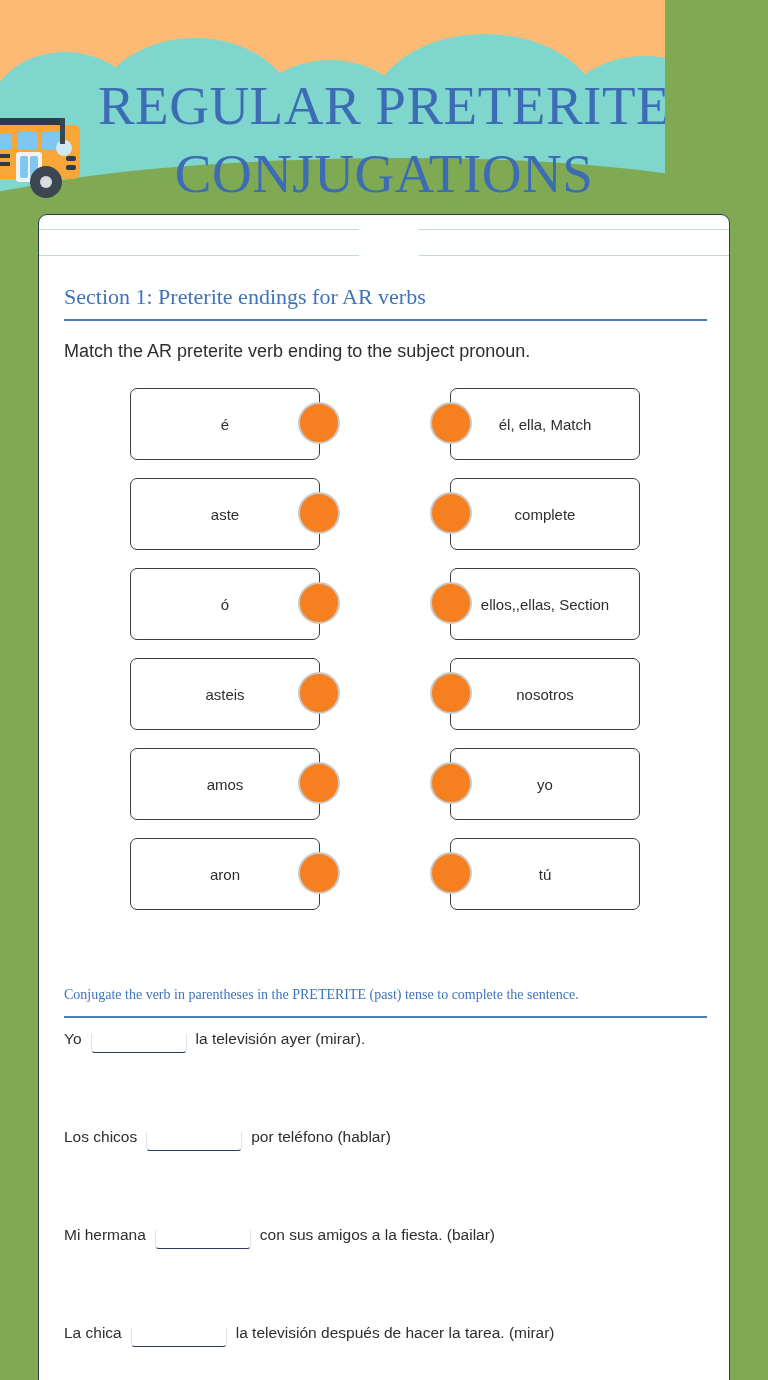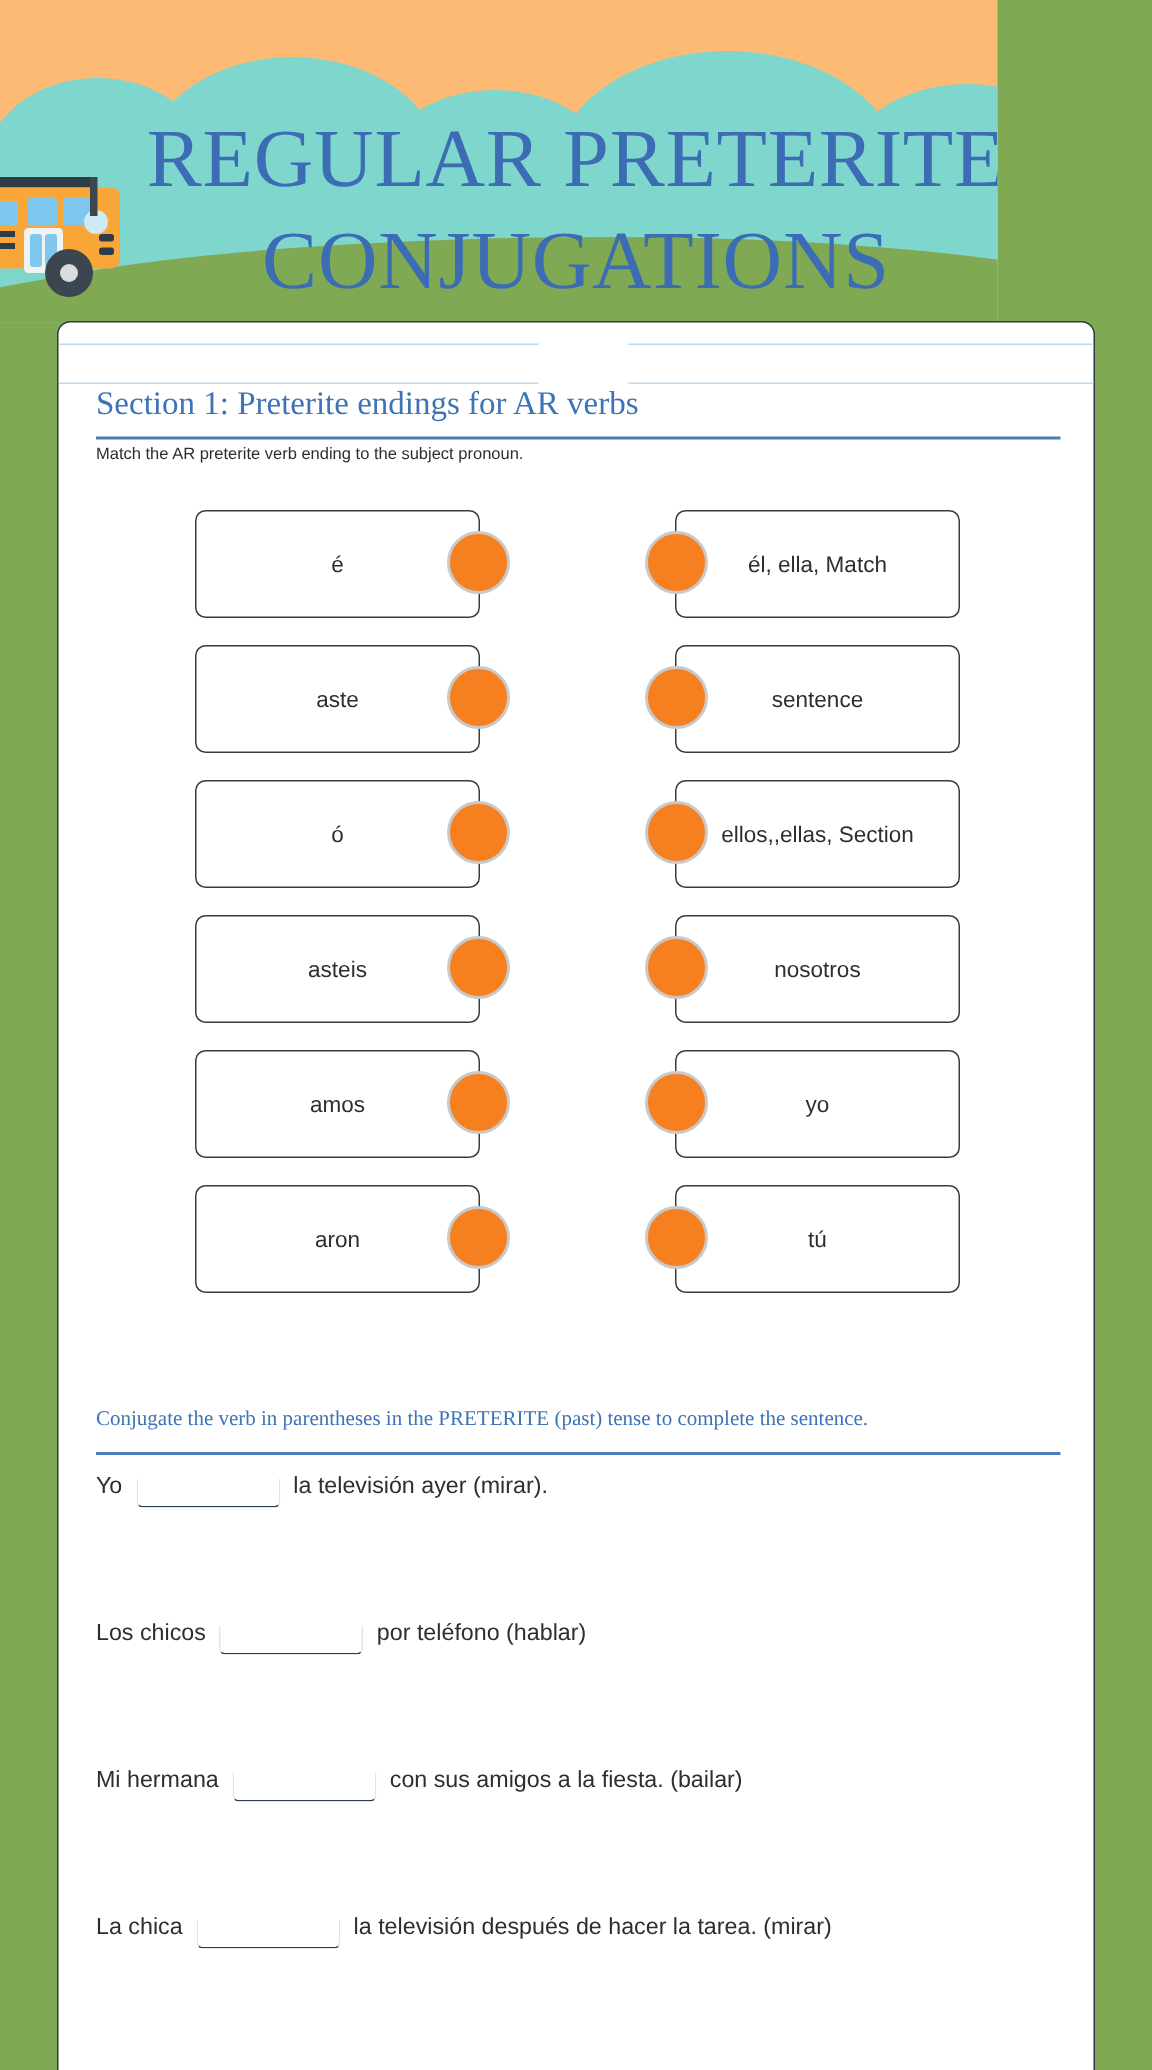--- a/index.html
+++ b/index.html
@@ -103,33 +103,33 @@
   .ml4 { left: 380px; top: 40px; width: 312px; }
 
   .content { position: absolute; left: 0; top: 0; width: 692px; padding: 0 25px; }
 
   .section-heading {
     font-family: "Liberation Serif", serif;
     font-size: 22px;
     color: #3d74b8;
     font-weight: normal;
     margin: 0;
-    padding-top: 40px;
+    padding-top: 68px;
     line-height: 28px;
   }
   .heading-rule {
     margin-top: 8px;
     height: 2px;
     background: #4a7db9;
     width: 643px;
   }
   .instructions {
-    font-size: 11px;
+    font-size: 18px;
     color: #2e2e2e;
-    margin-top: 0;
+    margin-top: 20px;
     line-height: 20px;
   }
 
   
   .match-area { margin-top: 18px; position: relative; }
   .match-row {
     position: relative;
     height: 90px;
     display: flex;
     align-items: center;
@@ -277,21 +277,21 @@
             <span class="dot dot-left-edge"></span>
           </div>
         </div>
 
         <div class="match-row">
           <div class="match-box left-box">
             <span>aste</span>
             <span class="dot dot-right-edge"></span>
           </div>
           <div class="match-box right-box">
-            <span class="rb-label">sentence</span>
+            <span class="rb-label">complete</span>
             <span class="dot dot-left-edge"></span>
           </div>
         </div>
 
         <div class="match-row">
           <div class="match-box left-box">
             <span>ó</span>
             <span class="dot dot-right-edge"></span>
           </div>
           <div class="match-box right-box">

